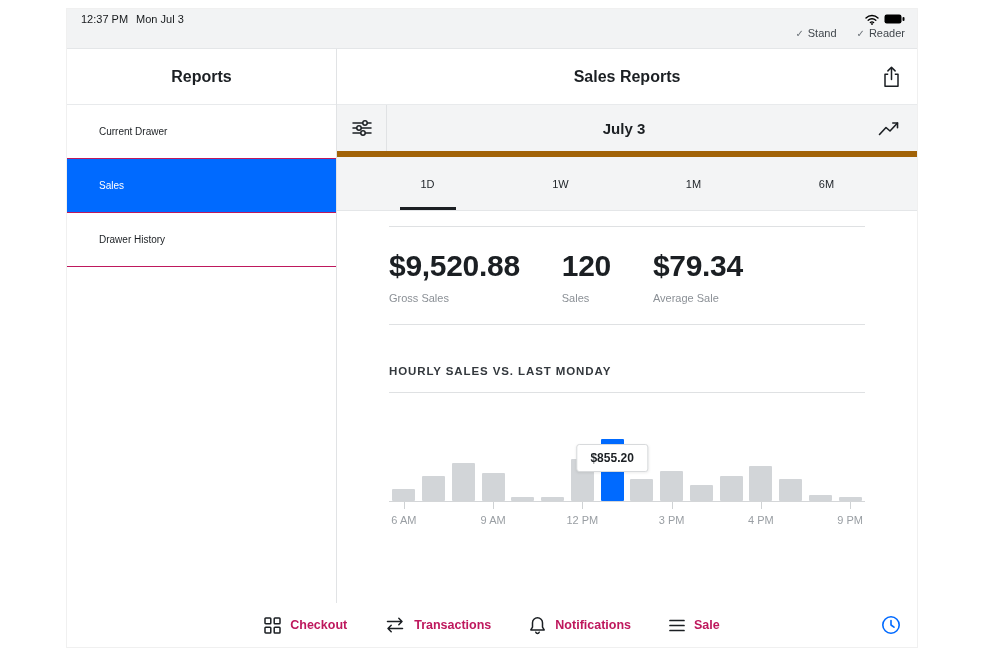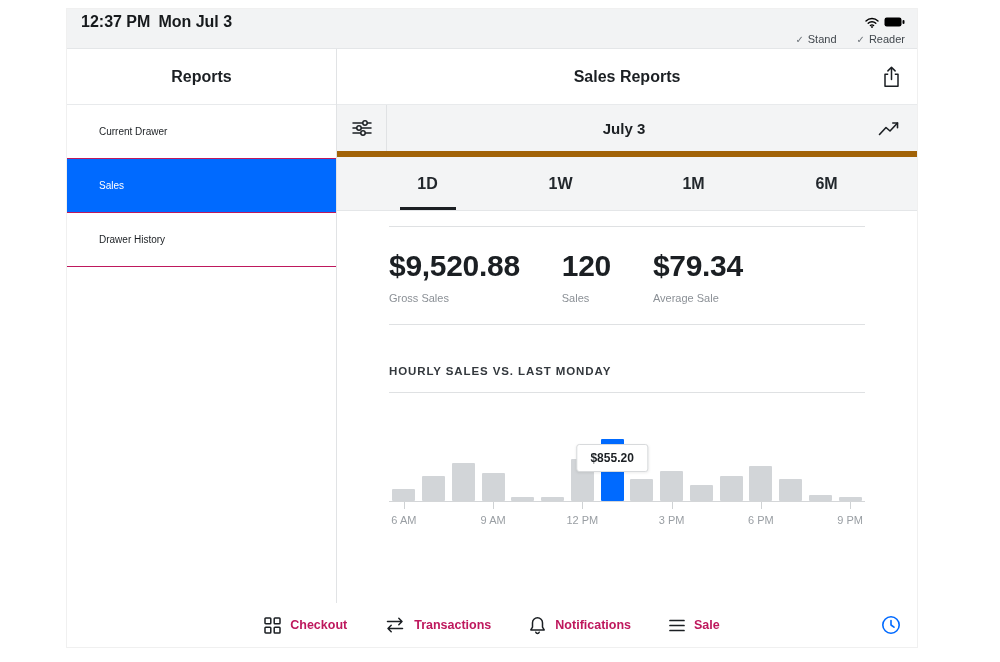--- a/index.html
+++ b/index.html
@@ -9,21 +9,21 @@
     color: #1b1f23;
   }
   .screen {
     width: 852px; height: 640px; margin: 8px 0 0 66px;
     background: #fff; display: flex; flex-direction: column; overflow: hidden;
     border: 1px solid #f0f0f0;
   }
   
   .status-bar { background: #f2f3f4; border-bottom: 1px solid #e4e6e8; padding: 4px 12px 3px 14px; flex: 0 0 40px; }
   .status-top { display: flex; justify-content: space-between; align-items: center; }
-  .status-time { font-size: 16px; font-weight: 700; color: #16191c; }
+  .status-time { font-size: 11px; font-weight: 400; color: #16191c; }
   .status-time span { margin-right: 8px; }
   .status-icons { display: flex; align-items: center; gap: 5px; }
   .status-devices { display: flex; justify-content: flex-end; gap: 20px; margin-top: 2px; }
   .device { font-size: 11px; color: #41474d; display: flex; align-items: center; gap: 4px; }
   .device .check { font-size: 10px; color: #6b7177; }
   
   .content-row { flex: 1; display: flex; min-height: 0; }
   .sidebar { width: 270px; flex: 0 0 270px; border-right: 1px solid #e1e3e5; background: #fff; }
   .sidebar-header { height: 56px; display: flex; align-items: center; justify-content: center;
     border-bottom: 1px solid #e8eaec; font-size: 16px; font-weight: 600; }
@@ -39,22 +39,22 @@
   .date-row { height: 52px; flex: 0 0 52px; background: #f3f4f5; display: flex; align-items: stretch;
     border-bottom: 6px solid #a16207; }
   .filter-btn { width: 50px; display: flex; align-items: center; justify-content: center;
     border-right: 1px solid #e0e2e4; cursor: pointer; }
   .date-label { flex: 1; display: flex; align-items: center; justify-content: center;
     font-size: 15px; font-weight: 600; }
   .trend-btn { width: 56px; display: flex; align-items: center; justify-content: center; cursor: pointer; }
   
   .tabs-row { height: 54px; flex: 0 0 54px; background: #f3f4f5; display: flex;
     border-bottom: 1px solid #e4e6e8; padding: 0 24px; }
-  .tab { flex: 1; display: flex; align-items: center; justify-content: center; font-size: 16px;
-    font-weight: 700; color: #22272c; position: relative; cursor: pointer; }
+  .tab { flex: 1; display: flex; align-items: center; justify-content: center; font-size: 11px;
+    font-weight: 400; color: #22272c; position: relative; cursor: pointer; }
   .tab.active::after { content: ""; position: absolute; bottom: 0; left: 50%;
     transform: translateX(-50%); width: 56px; height: 3px; background: #1b1f23; }
   
   .content { flex: 1; padding: 0 52px; overflow: hidden; background: #fff; }
   .section-head { display: flex; justify-content: space-between; align-items: center; margin-top: 42px; }
   .section-title { font-size: 11.5px; font-weight: 700; letter-spacing: 0.9px; color: #33383d; }
   .show-details { font-size: 11.5px; font-weight: 700; letter-spacing: 0.7px;
     color: var(--accent, #006aff); cursor: pointer; }
   .divider { height: 1px; background: #dfe1e3; margin-top: 15px; }
   .stats-row { display: flex; gap: 42px; margin-top: 22px; }
@@ -270,21 +270,21 @@
               <div class="axis-slot"></div>
               <div class="axis-slot"></div>
               <div class="axis-slot">
                 <div class="tick"></div>
                 <div class="xlabel">3 PM</div>
               </div>
               <div class="axis-slot"></div>
               <div class="axis-slot"></div>
               <div class="axis-slot">
                 <div class="tick"></div>
-                <div class="xlabel">6 PM</div>
+                <div class="xlabel">4 PM</div>
               </div>
               <div class="axis-slot"></div>
               <div class="axis-slot"></div>
               <div class="axis-slot">
                 <div class="tick"></div>
                 <div class="xlabel">9 PM</div>
               </div>
             </div>
         </div>
       </div>

